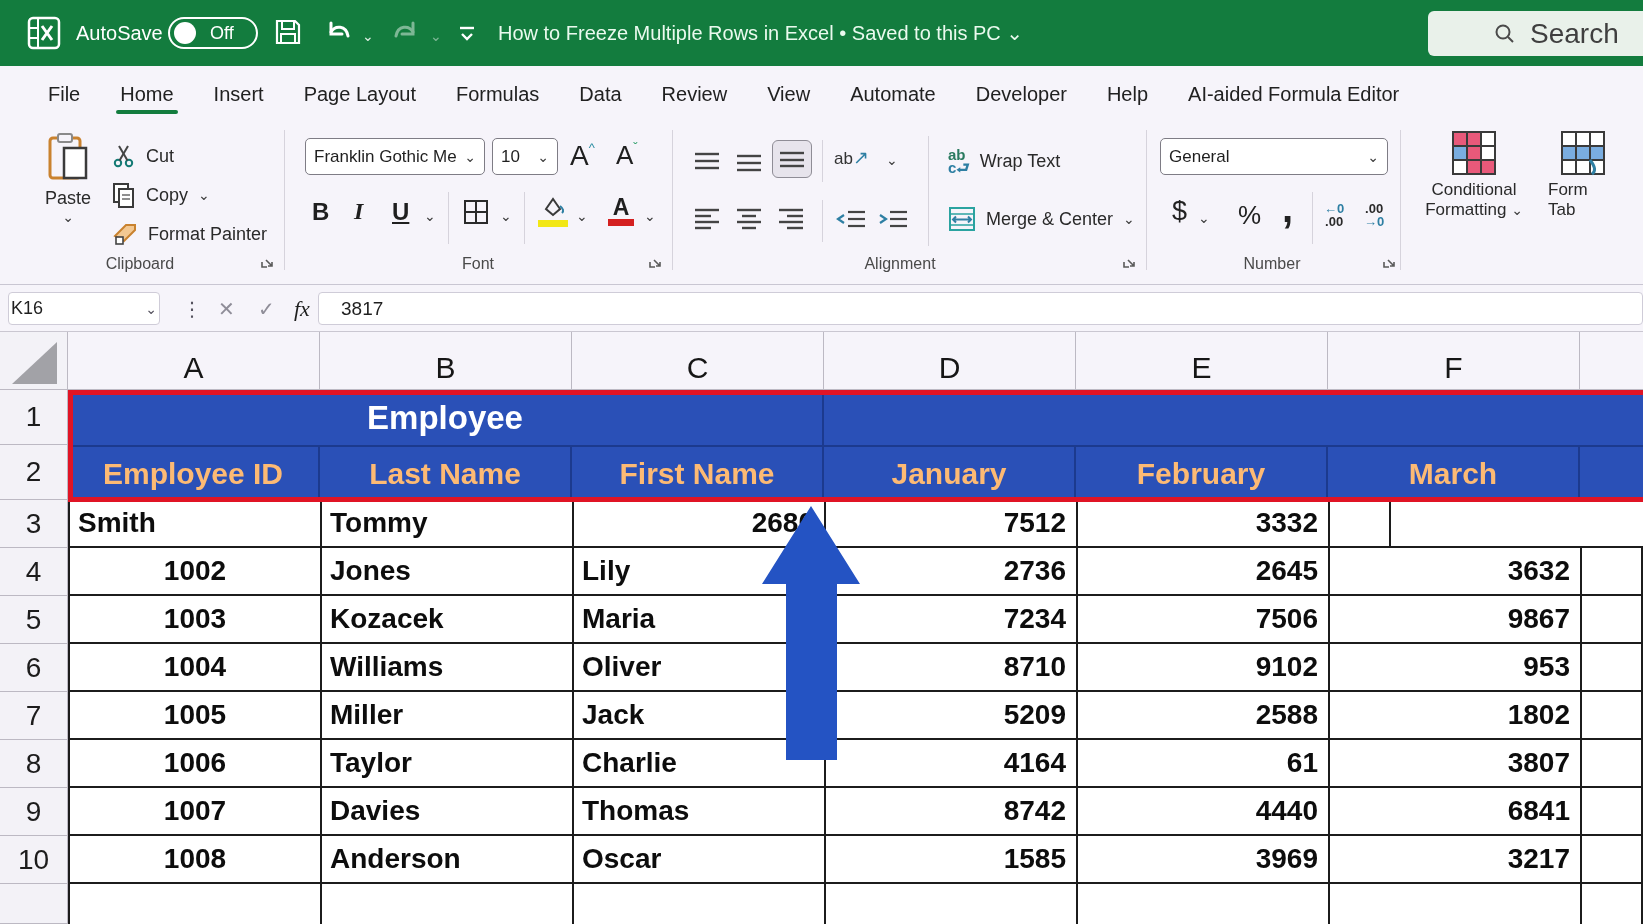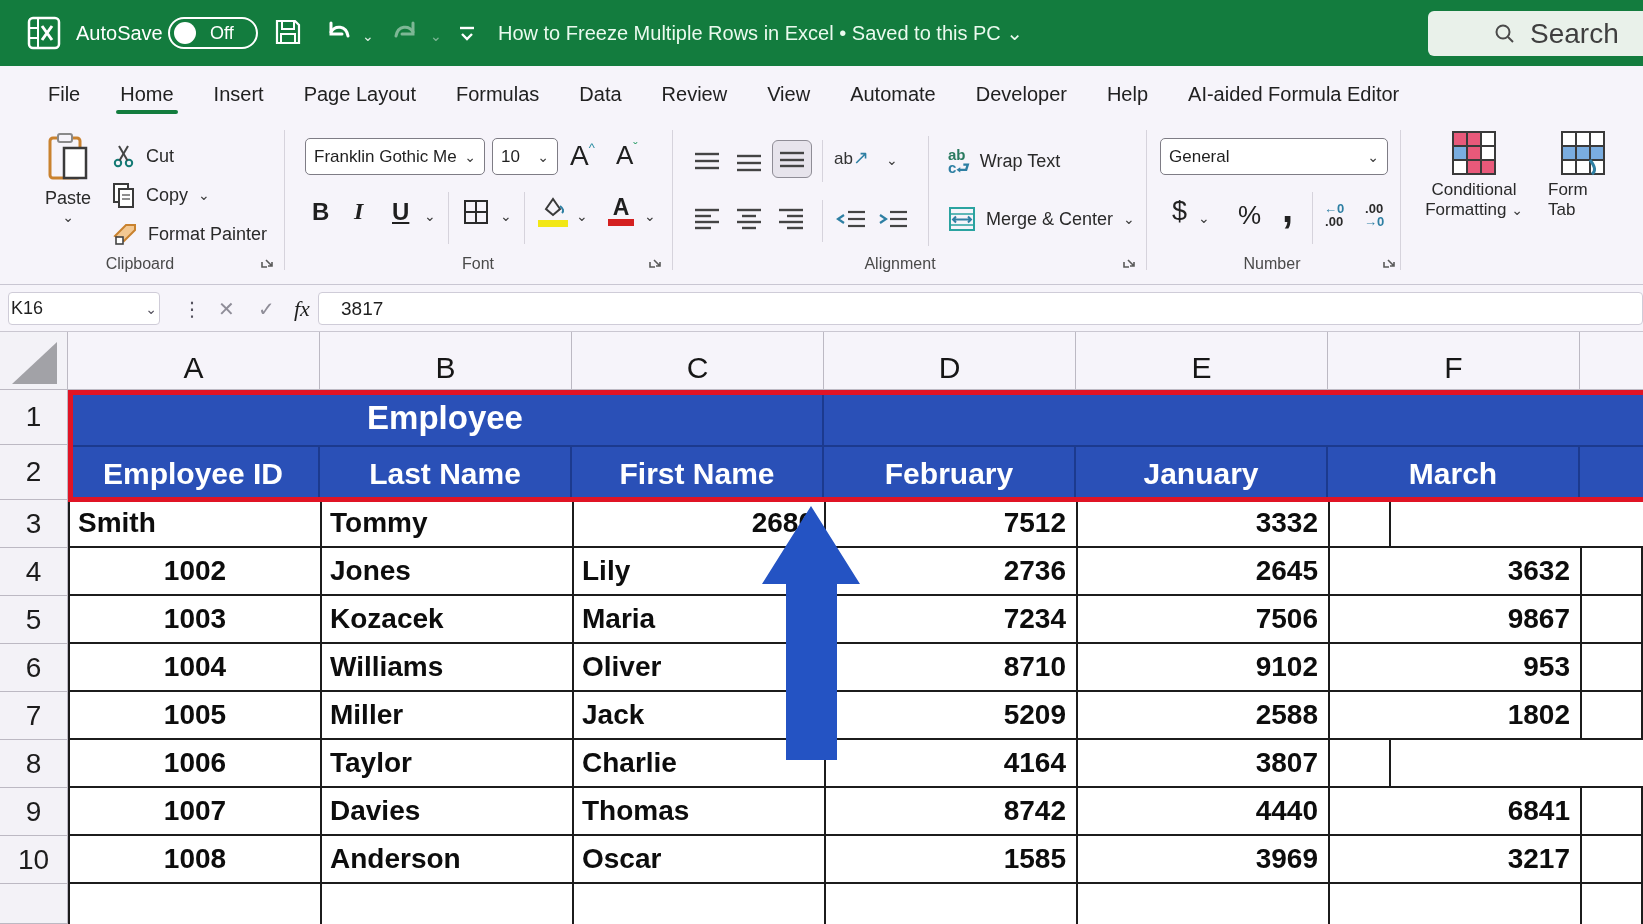--- a/index.html
+++ b/index.html
@@ -86,21 +86,21 @@
 
   .hrow1 { position:absolute; left:0; top:58px; width:1643px; height:55px; display:flex; }
   .hrow1 .blue-merge { display:flex; height:100%; flex:1; background:#2a50b7; }
   .m-ac { width:756px; display:flex; align-items:center; justify-content:center;
           border-right:2px solid #1c3a8e; color:#fff; font-size:33px; font-weight:bold; }
   .m-dg { flex:1; }
 
   .hrow2 { position:absolute; left:0; top:113px; width:1643px; height:55px; display:flex; }
   .hrow2 .cells { display:flex; flex:1; background:#2a50b7; border-top:2px solid #1c3a8e; }
   .hrow2 .hc { width:252px; display:flex; align-items:center; justify-content:center;
-               color:#ffffff; font-size:30px; font-weight:bold; border-right:2px solid #1c3a8e; }
+               color:#fdba74; font-size:30px; font-weight:bold; border-right:2px solid #1c3a8e; }
   .hrow2 .hc.part { width:63px; border-right:none; }
 
   .drow { position:absolute; left:0; width:1643px; height:48px; display:flex; }
   .drow .cells { display:flex; flex:1; border-bottom:2px solid #1c1c1c; border-left:2px solid #1c1c1c;
                  background:#fff; }
   .dc { width:252px; border-right:2px solid #1c1c1c; display:flex; align-items:center;
         font-size:28px; font-weight:bold; color:#0d0d0d; }
   .dc.part { width:61px; border-right:2px solid #1c1c1c; }
   .dc.center { justify-content:center; }
   .dc.left  { justify-content:flex-start; padding-left:8px; }
@@ -478,22 +478,22 @@
         <div class="m-dg"></div>
       </div>
     </div>
 
     <div class="hrow2">
       <div class="rh">2</div>
       <div class="cells">
         <div class="hc">Employee ID</div>
         <div class="hc">Last Name</div>
         <div class="hc">First Name</div>
+        <div class="hc">January</div>
         <div class="hc">February</div>
-        <div class="hc">January</div>
         <div class="hc">March</div>
         <div class="hc part"></div>
       </div>
     </div>
 
     <div class="drow" style="top:168px;">
       <div class="rh">3</div>
       <div class="cells">
         <div class="dc left">Smith</div>
         <div class="dc left">Tommy</div>
@@ -551,20 +551,21 @@
         <div class="dc part"></div>
       </div>
     </div>
     <div class="drow" style="top:408px;">
       <div class="rh">8</div>
       <div class="cells">
         <div class="dc center">1006</div>
         <div class="dc left">Taylor</div>
         <div class="dc left">Charlie</div>
         <div class="dc right">4164</div>
+        <div class="dc right">61</div>
         <div class="dc right">3807</div>
         <div class="dc part"></div>
       </div>
     </div>
     <div class="drow" style="top:456px;">
       <div class="rh">9</div>
       <div class="cells">
         <div class="dc center">1007</div>
         <div class="dc left">Davies</div>
         <div class="dc left">Thomas</div>

